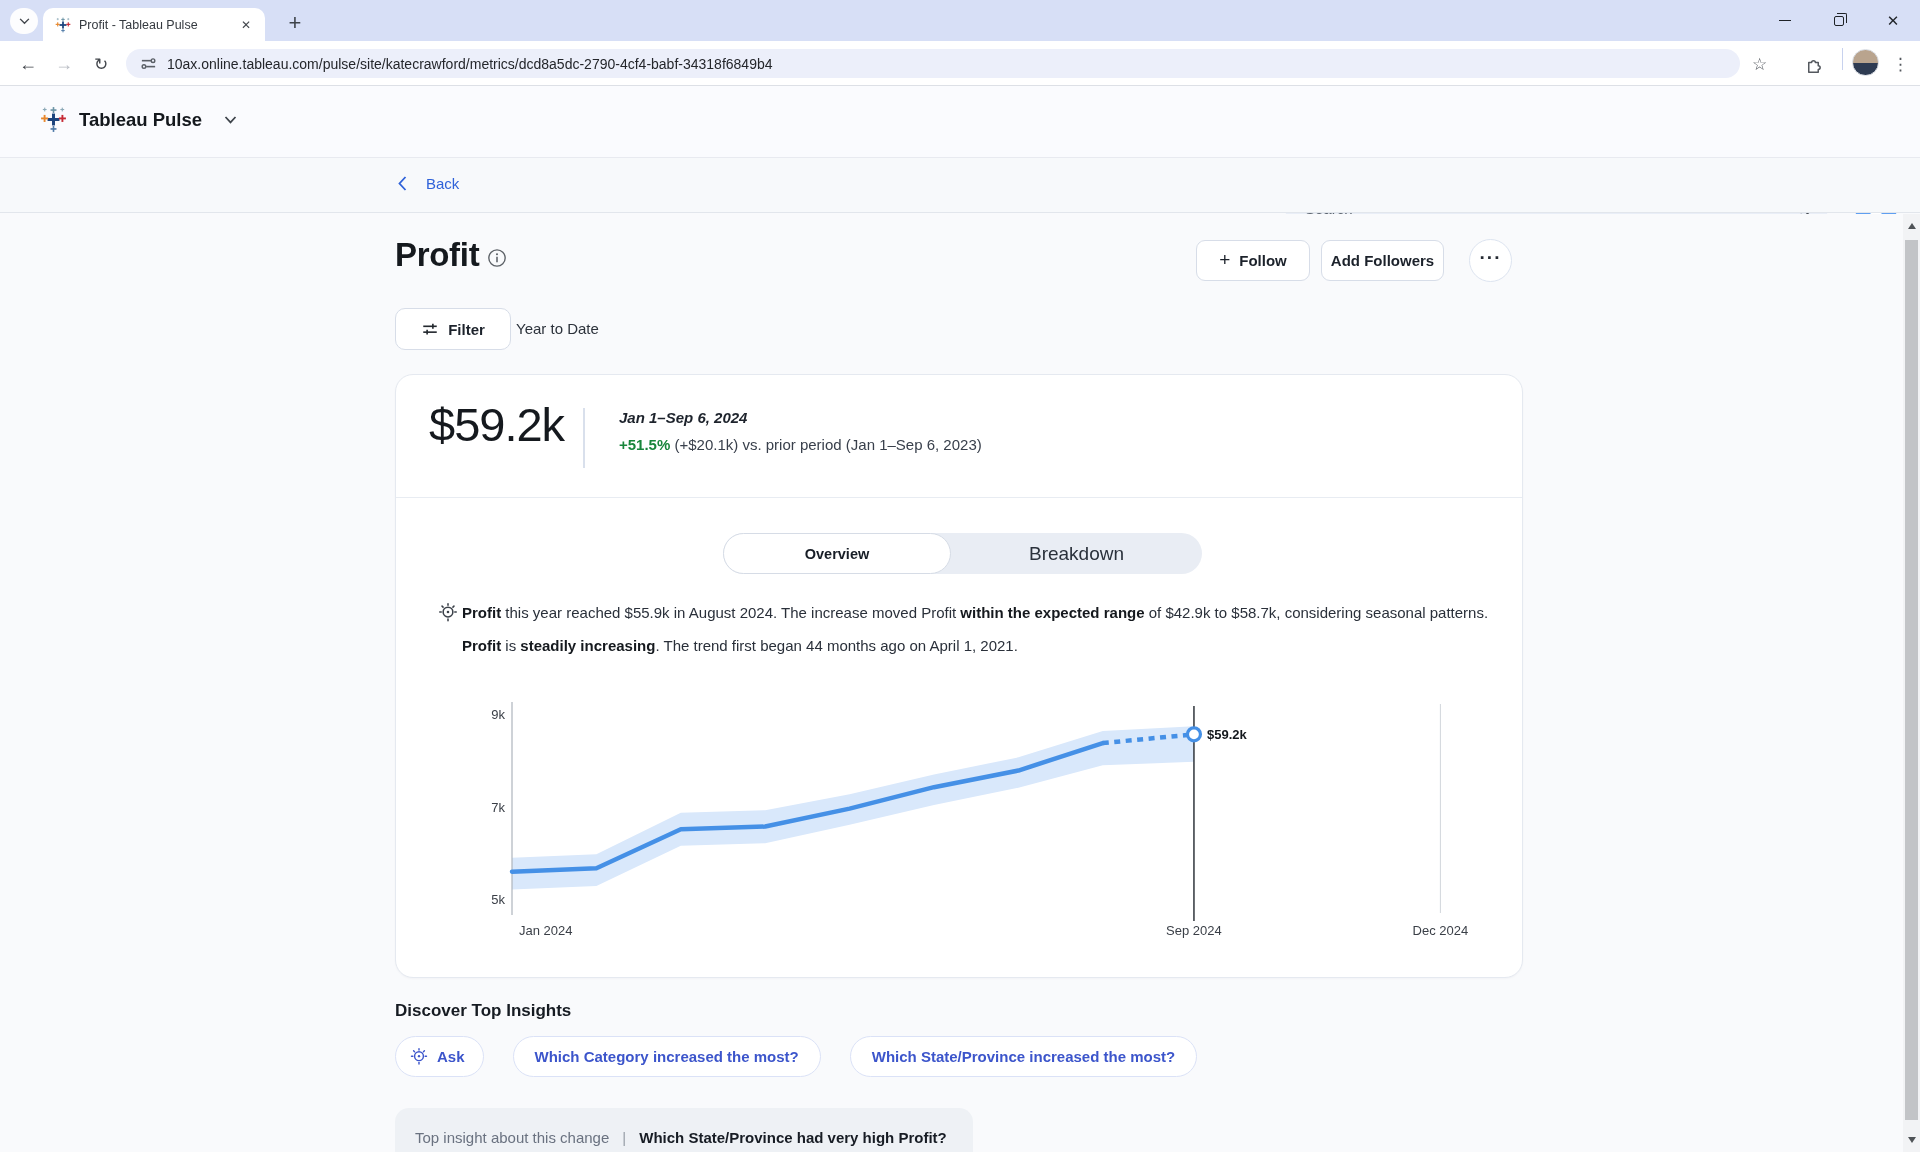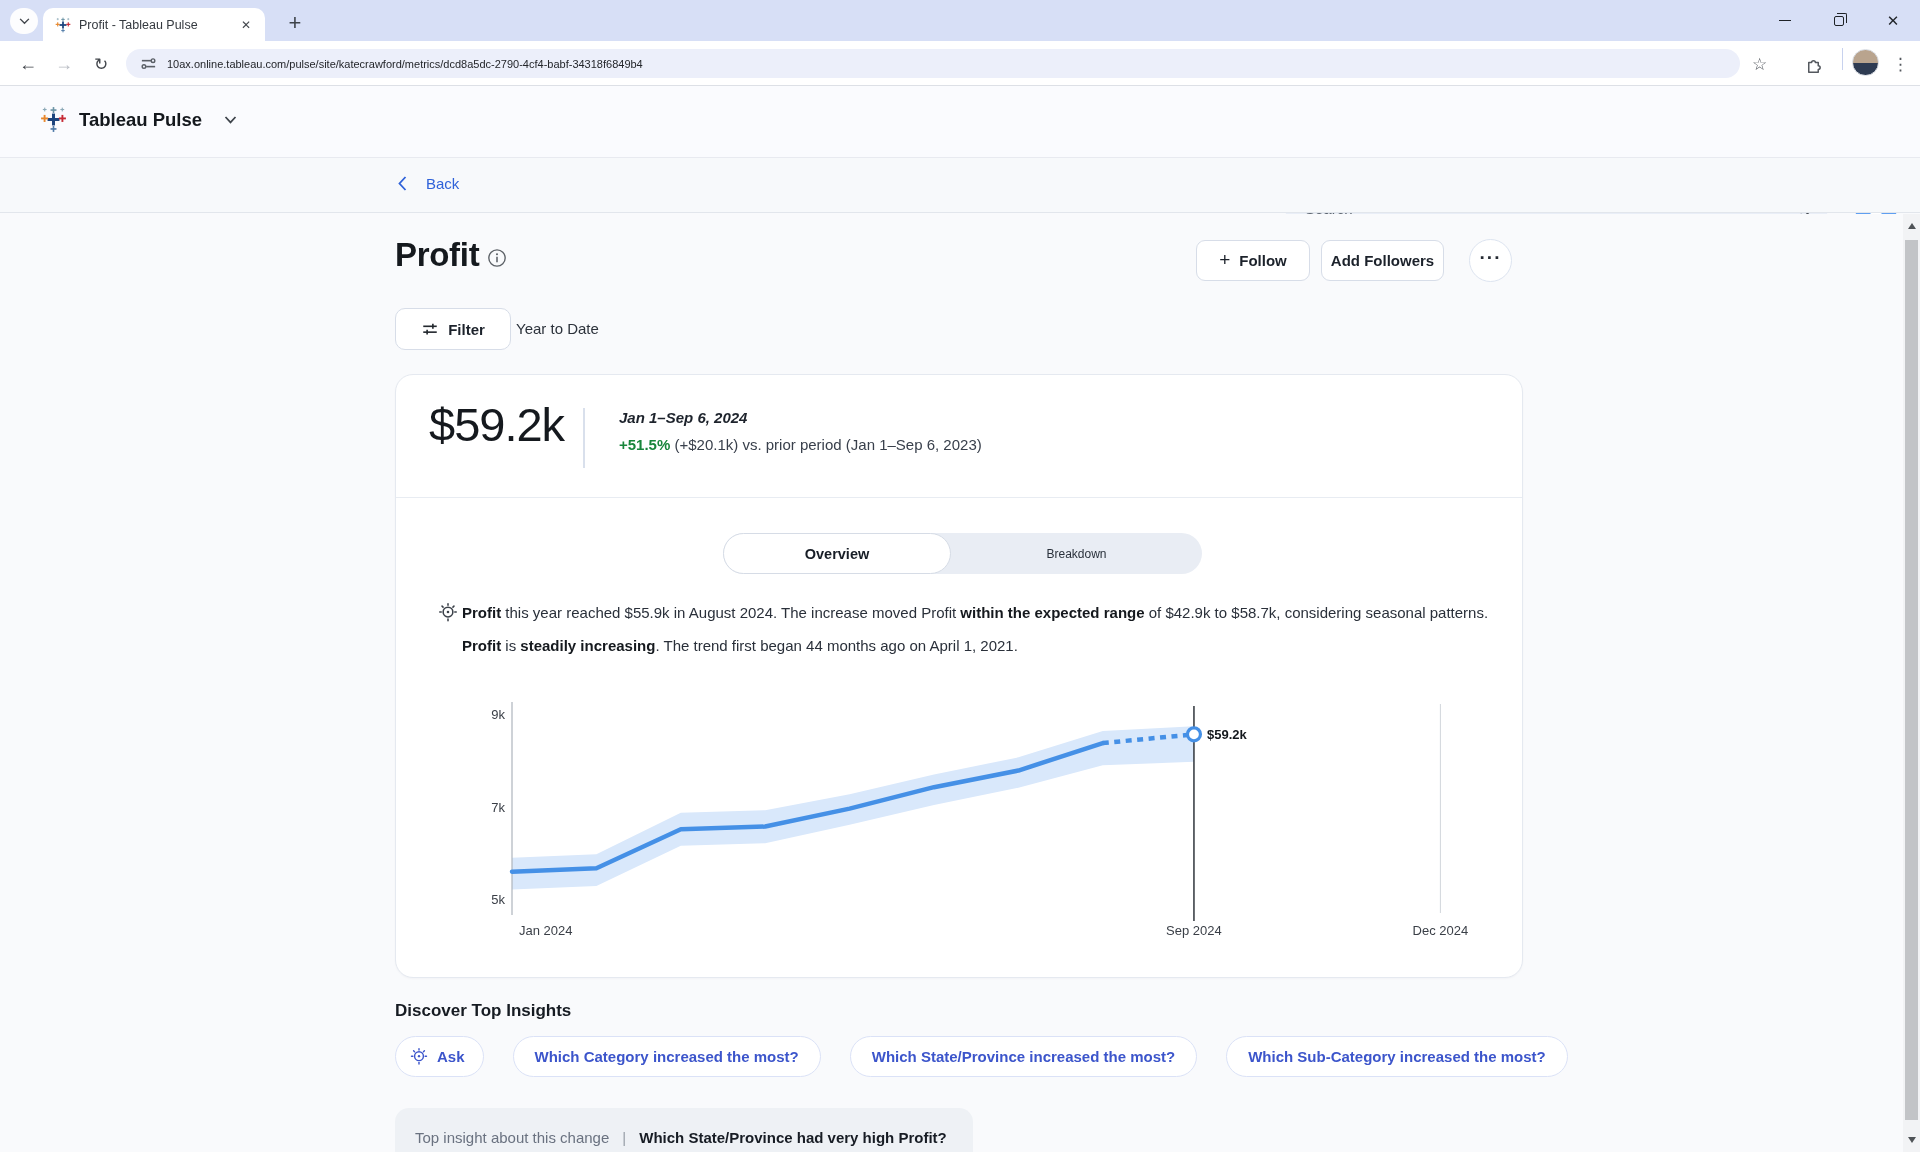--- a/index.html
+++ b/index.html
@@ -25,21 +25,21 @@
   .win-restore::before { content:""; position:absolute; left:2px; top:-4px; width:9px; height:9px;
                          border-top:1.4px solid #1e2227; border-right:1.4px solid #1e2227; border-radius:0 2px 0 0; }
   .win-close { font-size:15px; }
 
   .toolbar { position:absolute; left:0; top:41px; width:1920px; height:45px; background:#fff;
              border-bottom:1px solid #dde0e6; }
   .nav-ico { position:absolute; top:9px; width:28px; height:28px; display:flex; align-items:center;
              justify-content:center; font-size:18px; color:#43474d; }
   .omnibox { position:absolute; left:126px; top:8px; width:1614px; height:29px; border-radius:15px;
              background:#eceffa; display:flex; align-items:center; padding:0 14px; }
-  .url-text { font-size:11px; color:#24262b; margin-left:10px; white-space:nowrap; }
+  .url-text { font-size:14px; color:#24262b; margin-left:10px; white-space:nowrap; }
   .tb-right { position:absolute; top:9px; height:28px; display:flex; align-items:center; color:#54585e; }
 
   
   .pulse-header { position:absolute; left:0; top:86px; width:1920px; height:72px; background:#fafbfe;
                   border-bottom:1px solid #e8eaf0; }
   .brand { position:absolute; left:40px; top:20px; display:flex; align-items:center; }
   .brand-title { font-size:18.5px; font-weight:700; color:#14181d; margin-left:12px; }
   .brand-chev { margin-left:22px; }
   .searchbox { position:absolute; left:1285px; top:101px; width:543px; height:42px; border-radius:21px;
                background:#e9eef7; display:flex; align-items:center; padding:0 16px 0 20px; }
@@ -81,21 +81,21 @@
   .vdiv { position:absolute; left:187px; top:33px; width:2px; height:60px; background:#d9e0ec; }
   .period { position:absolute; left:223px; top:34px; font-size:15px; font-weight:700; color:#1d232c;font-style:italic; }
   .delta { position:absolute; left:223px; top:61px; font-size:15px; color:#39404c; }
   .delta .pct { color:#18853b; font-weight:600; }
   .hdiv { position:absolute; left:0; top:122px; width:100%; height:1px; background:#e8ecf2; }
   .seg { position:absolute; left:327px; top:158px; width:479px; height:41px; background:#e9edf4; border-radius:21px; }
   .seg-sel { position:absolute; left:0; top:0; width:228px; height:41px; background:#fff; border:1px solid #d6dce6;
              border-radius:21px; display:flex; align-items:center; justify-content:center;
              font-size:14.5px; font-weight:700; color:#171d26; }
   .seg-un { position:absolute; left:228px; top:0; width:251px; height:41px; display:flex; align-items:center;
-            justify-content:center; font-size:12px; color:#2a313b; }
+            justify-content:center; font-size:19px; color:#2a313b; }
   .insight-ico { position:absolute; left:41px; top:227px; }
   .insight-txt { position:absolute; left:66px; top:225px; width:1042px; font-size:15px; color:#2a303a;
                  line-height:26px; }
   .insight-txt p + p { margin-top:7px; }
   .insight-txt b { color:#15191e; }
   .chart-wrap { position:absolute; left:95px; top:324px; width:1010px; height:250px; }
   .chart-wrap text { font-family:"Liberation Sans",sans-serif; }
 
   
   .discover-h { position:absolute; left:395px; top:787px; font-size:17px; font-weight:650; color:#161b22; }
@@ -334,21 +334,20 @@
     <div class="pill-row">
       <div class="pill ask">
         <svg width="20" height="20" style="color:#3c55cb">
             <use href="#bulb-icon"></use>
           </svg>
         <span>Ask</span>
       </div>
 
     <div class="pill">Which Category increased the most?</div>
         <div class="pill">Which State/Province increased the most?</div>
-        <div class="pill">Which Sub-Category increased the most?</div>
       </div>
 
     <div class="bottom-bar">
       <span class="bl">Top insight about this change</span>
       <span class="sep">|</span>
       <span class="bq">Which State/Province had very high Profit?</span>
     </div>
   </div>
 
   <div class="scrollbar">

